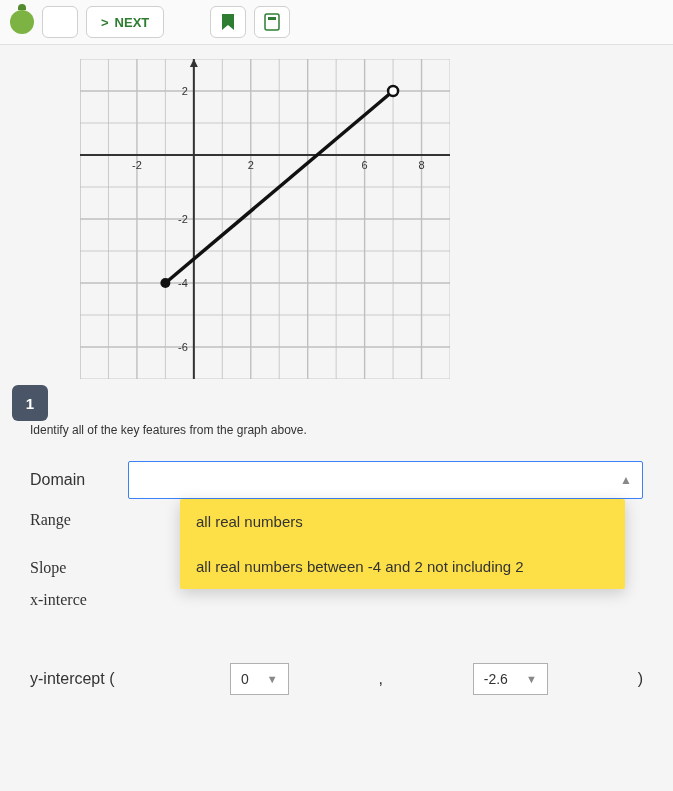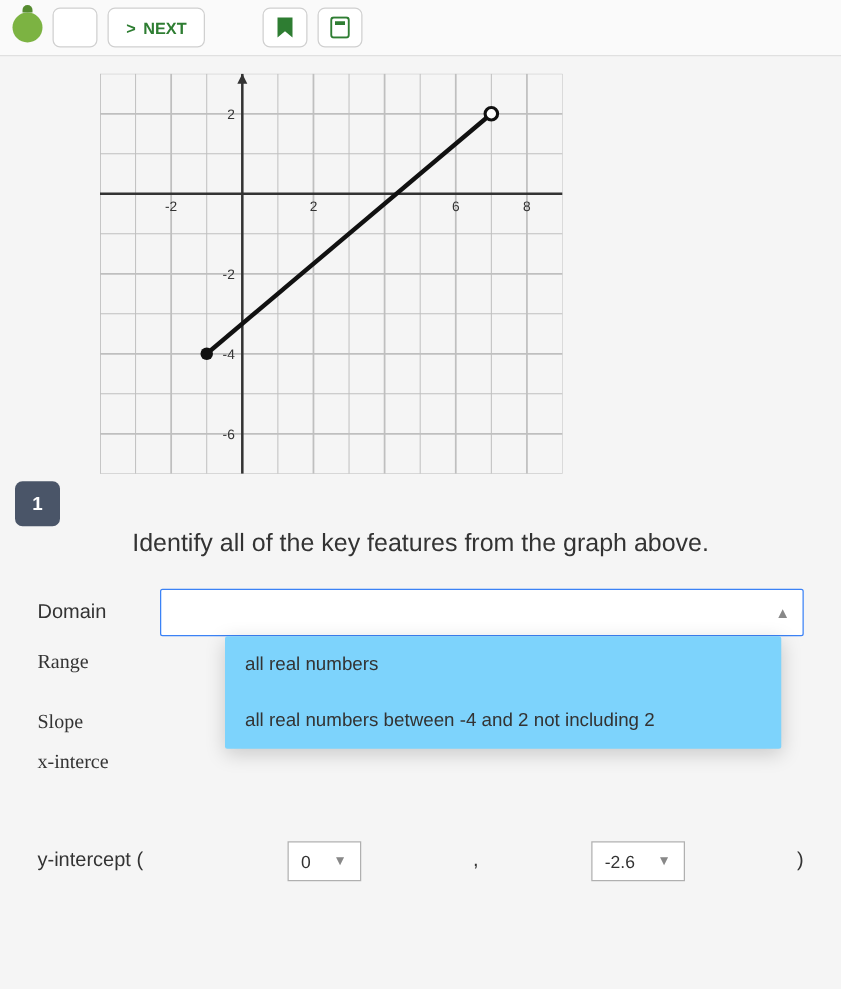--- a/index.html
+++ b/index.html
@@ -76,25 +76,24 @@
       color: #fff;
       border-radius: 6px;
       display: flex;
       align-items: center;
       justify-content: center;
       font-weight: 600;
       font-size: 15px;
     }
     .question {
       margin-top: 40px;
-      font-size: 20px;
+      font-size: 12px;
       color: #333;
       font-weight: 500;
       margin-bottom: 24px;
-      text-align: center;
     }
     .row {
       display: flex;
       align-items: center;
       margin-bottom: 14px;
       gap: 12px;
     }
     .label {
       font-size: 16px;
       color: #333;
@@ -113,21 +112,21 @@
       right: 10px; top: 50%;
       transform: translateY(-50%);
       color: #888;
       font-size: 12px;
     }
     .dropdown-panel {
       position: absolute;
       left: 150px;
       right: 18px;
       top: 38px;
-      background: #7dd3fc;
+      background: #fde047;
       box-shadow: 0 4px 16px rgba(0,0,0,0.18);
       border-radius: 2px;
       z-index: 10;
     }
     .dd-item {
       padding: 14px 16px;
       font-size: 15px;
       color: #333;
       cursor: pointer;
     }

